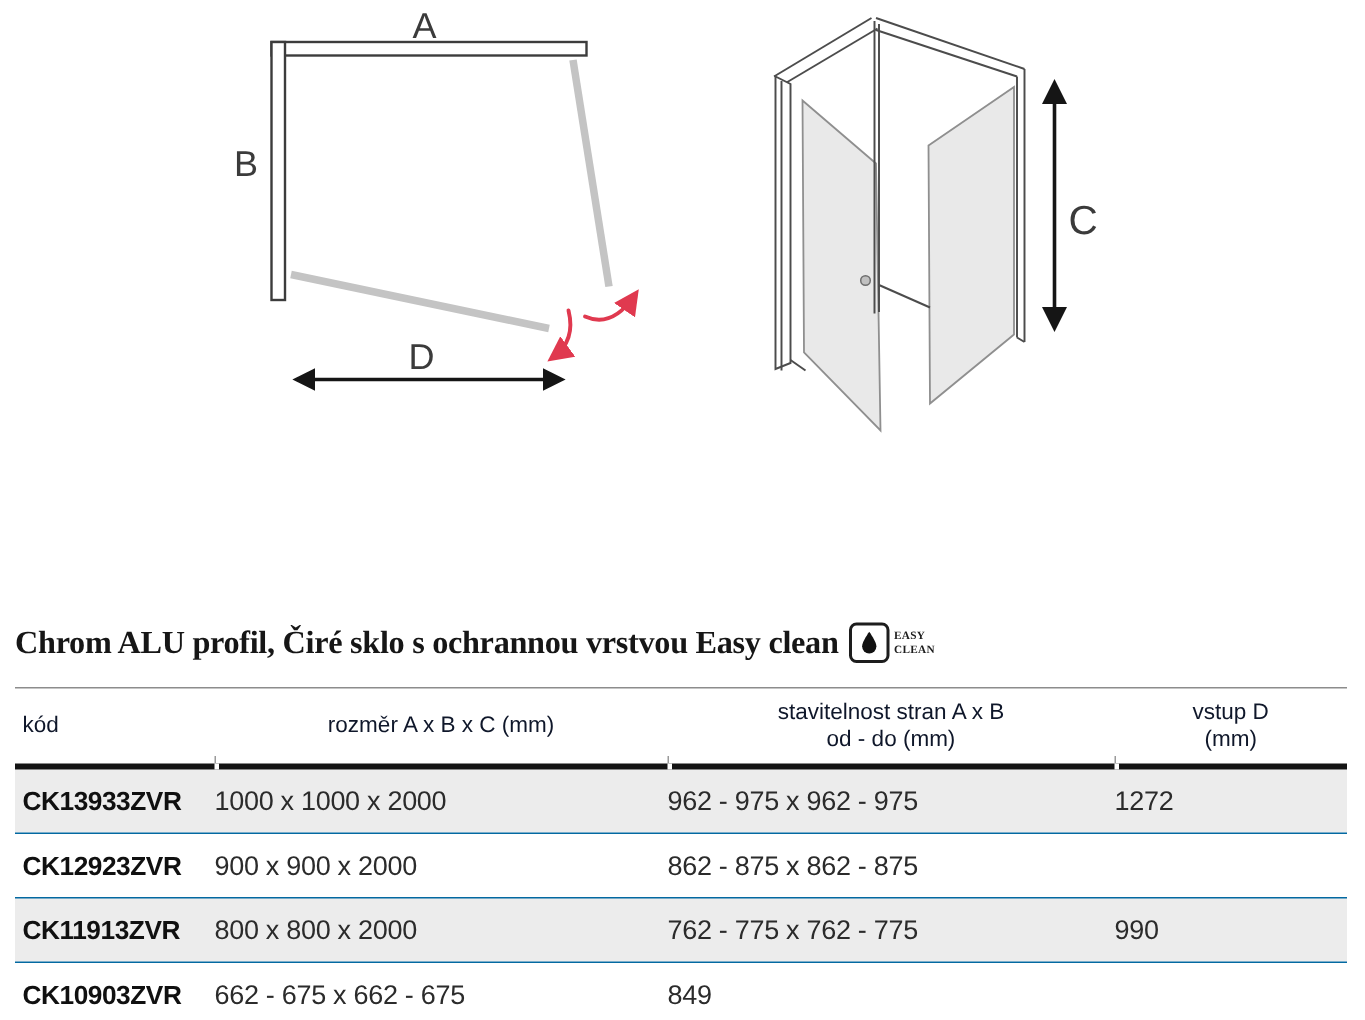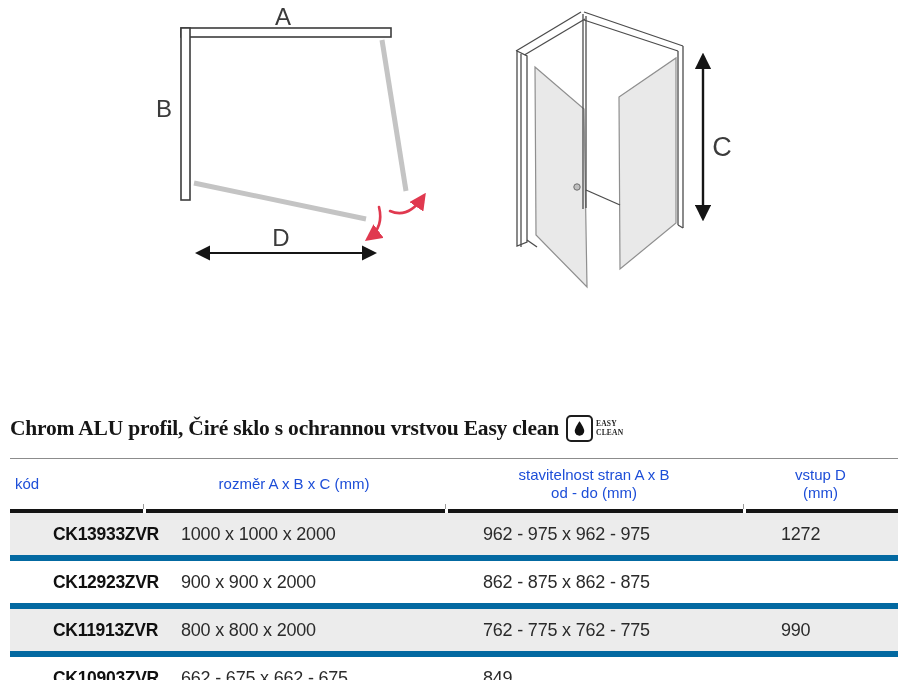--- a/index.html
+++ b/index.html
@@ -31,34 +31,34 @@
   }
   
   .spec-table{
     position:absolute;left:10px;top:458px;width:888px;
   }
   .t-topline{height:0;border-top:1px solid #8c8c8c;}
   .t-grid{
     display:grid;grid-template-columns:133px 302px 298px 1fr;
     align-items:center;
   }
-  .t-head{height:50px;font-size:15px;color:#1d4ed8;line-height:1.18;}
+  .t-head{height:50px;font-size:15px;color:#0f172a;line-height:1.18;}
   .t-head .cell{ text-align:center;}
   .t-head .cell.first{text-align:left;padding-left:5px;}
   .thick-rule{position:relative;height:4px;background:#141414;}
   .thick-rule .notch{position:absolute;top:0;width:3px;height:4px;background:#fff;}
   .thick-rule .tick{position:absolute;top:-5px;width:1px;height:5px;background:#9a9a9a;}
-  .t-row{height:42px;font-size:18px;color:#2b2b2b;padding-left:38px;}
+  .t-row{height:42px;font-size:18px;color:#2b2b2b;}
   .t-row .cell{letter-spacing:-0.2px;}
   .t-row .cell.first{
     text-align:left;padding-left:5px;font-weight:bold;font-size:17.5px;
     color:#101010;letter-spacing:-0.3px;
   }
   .t-row.alt{background:#ececec;}
-  .t-row + .t-row{border-top:6px solid #0369a1;}
+  .t-row + .t-row{border-top:1px solid #0369a1;}
 </style>
 </head>
 <body>
 
 <div id="stage">
 
   <svg id="diagrams" viewBox="0 0 910 300" xmlns="http://www.w3.org/2000/svg">
     <defs>
       <marker id="mred" viewBox="0 0 10 10" refX="7" refY="5" markerWidth="6.5" markerHeight="6.5" orient="auto-start-reverse">
         <path d="M0 0 L10 5 L0 10 Z" fill="#e0394f"></path>

